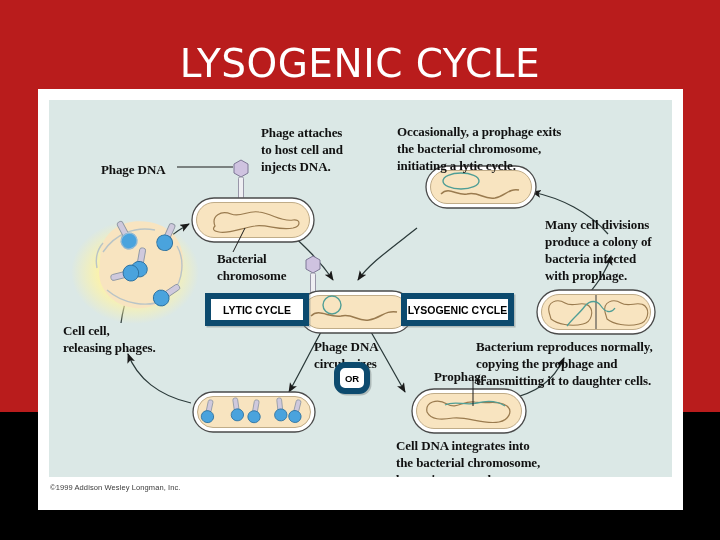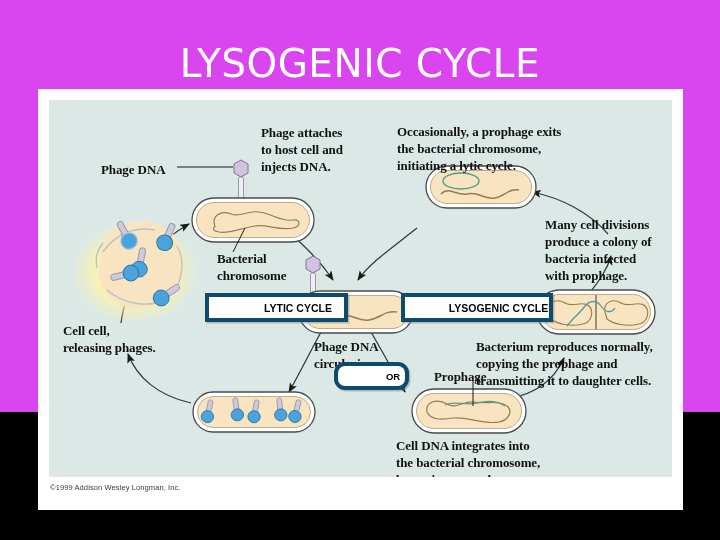--- a/index.html
+++ b/index.html
@@ -10,21 +10,21 @@
   body {
     width: 720px;
     height: 540px;
     overflow: hidden;
     font-family: "Liberation Sans", sans-serif;
   }
   #slide {
     position: relative;
     width: 720px;
     height: 412px;
-    background: #d946ef;
+    background: #b91c1c;
   }
   #slide-title {
     position: absolute;
     left: 0;
     top: 42px;
     width: 720px;
     text-align: center;
     color: #ffffff;
     font-family: "DejaVu Sans", sans-serif;
     font-size: 39px;
@@ -66,30 +66,29 @@
     font-weight: bold;
     font-size: 13px;
     line-height: 17px;
     color: #111111;
     white-space: pre-line;
     letter-spacing: -0.1px;
   }
   .cyclebox {
     position: absolute;
     background: #ffffff;
-    border: 4px solid #0c4a6e;
+    border: 6px solid #0c4a6e;
     box-shadow: 1.5px 1.5px 0 rgba(120,130,130,0.45);
     font-family: "Liberation Sans", sans-serif;
     font-weight: bold;
     color: #000000;
     display: flex;
     align-items: center;
     justify-content: center;
     white-space: nowrap;
-    padding-left: 43px;
   }
   #box-lytic  { left: 156px; top: 193px; width: 92px;  height: 21px; font-size: 10.5px; }
   #box-lyso   { left: 352px; top: 193px; width: 101px; height: 21px; font-size: 10.5px; }
   #box-or     { left: 285px; top: 262px; width: 24px;  height: 20px; font-size: 9.5px; border-radius: 11px; }
   #svg-art {
     position: absolute;
     left: 0; top: 0;
     width: 623px;
     height: 377px;
   }

